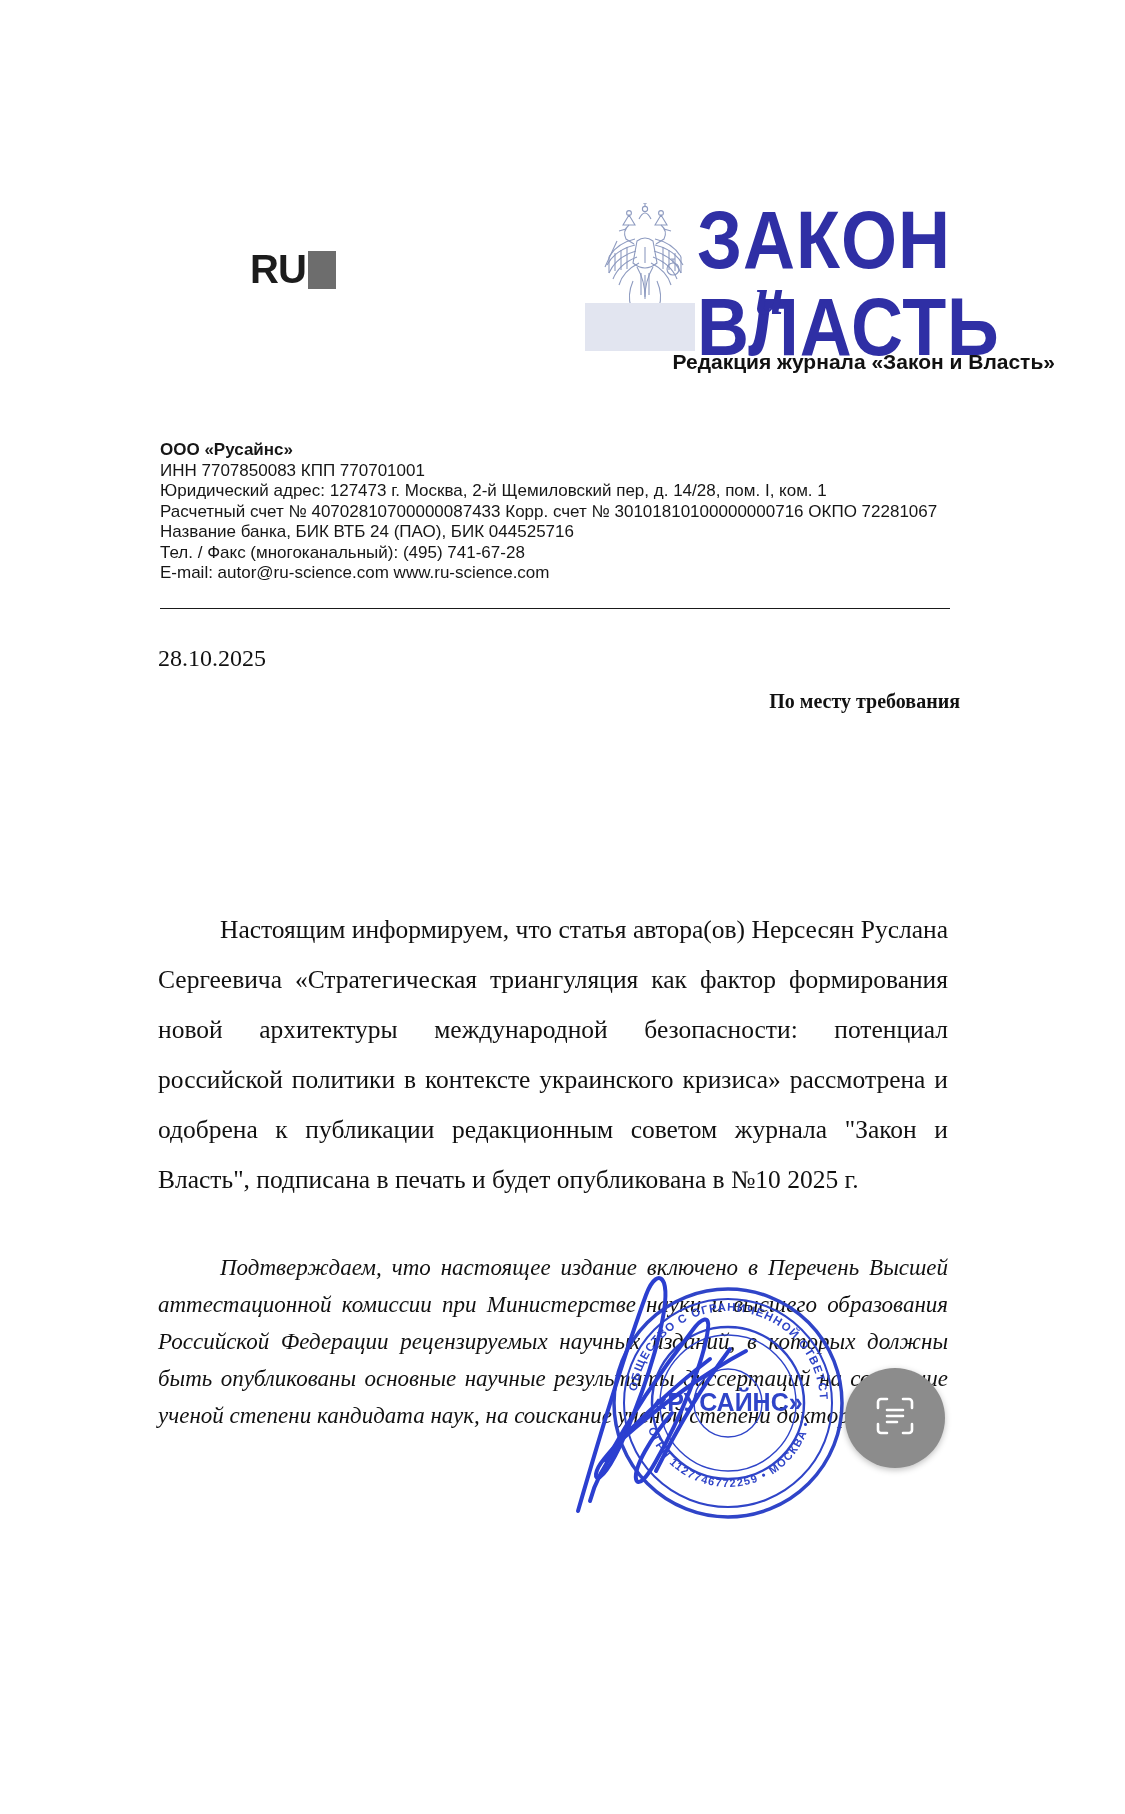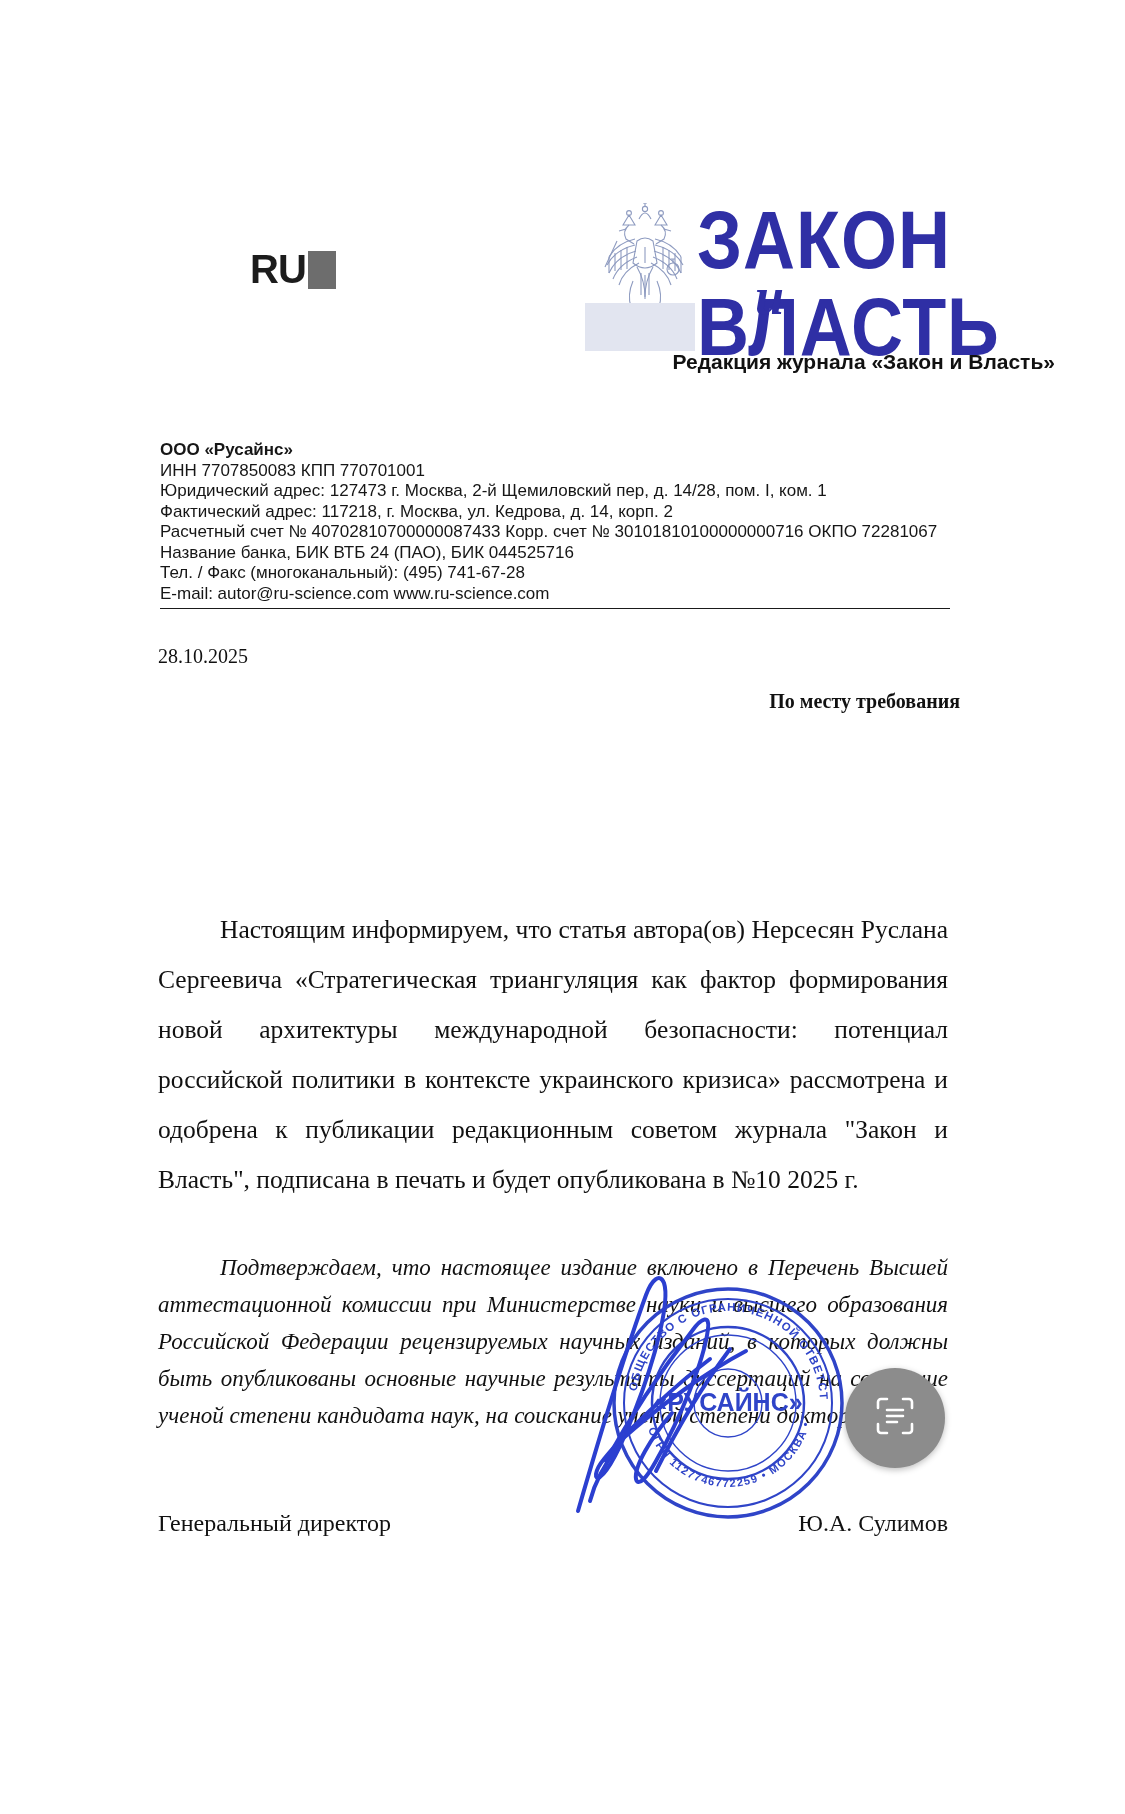--- a/index.html
+++ b/index.html
@@ -97,21 +97,21 @@
 
   .rule {
     position:absolute; left:160px; top:608px; width:790px; height:0;
     border-top:1.5px solid #1a1a1a;
   }
 
   
   .doc-date {
     position:absolute; left:158px; top:645px;
     font-family:"Liberation Serif", serif;
-    font-size:20px; color:#111;
+    font-size:24px; color:#111;
   }
   .addressee {
     position:absolute; right:165px; top:690px;
     font-family:"Liberation Serif", serif;
     font-size:20px; font-weight:700; color:#111;
   }
 
   
   .body-wrap {
     position:absolute; left:158px; top:905px; width:790px;
@@ -227,21 +227,20 @@
       </div>
 
       <div class="zv-caption">Редакция журнала «Закон и Власть»</div>
     </div>
   </div>
 
   <div class="company">
     <div class="strong">ООО «Русайнс»</div>
     <div>ИНН 7707850083 КПП 770701001</div>
     <div>Юридический адрес: 127473 г. Москва, 2-й Щемиловский пер, д. 14/28, пом. I, ком. 1</div>
-    <div>Фактический адрес: 117218, г. Москва, ул. Кедрова, д. 14, корп. 2</div>
     <div>Расчетный счет № 40702810700000087433 Корр. счет № 30101810100000000716 ОКПО 72281067</div>
     <div>Название банка, БИК ВТБ 24 (ПАО), БИК 044525716</div>
     <div>Тел. / Факс (многоканальный): (495) 741-67-28</div>
     <div>E-mail: autor@ru-science.com www.ru-science.com</div>
   </div>
 
   <div class="rule"></div>
 
   <div class="doc-date">28.10.2025</div>
   <div class="addressee">По месту требования</div>
@@ -281,24 +280,20 @@
         <path d="M46 196 C70 152 104 102 132 66 C142 52 150 50 148 64
                  C144 96 120 154 96 196 C86 214 78 222 76 214
                  C74 202 90 174 112 148"></path>
         <path d="M96 206 C118 162 146 116 170 84"></path>
         <path d="M60 176 C100 140 148 106 186 86"></path>
         <path d="M30 236 C34 220 44 200 58 182"></path>
       </g>
     </svg>
   </div>
 
-  <div class="sig-row">
-    <span class="sig-title">Генеральный директор</span>
-    <span class="sig-name">Ю.А. Сулимов</span>
-  </div>
 
   <div class="fab">
     <span>
       <svg viewBox="0 0 44 44" width="44" height="44" aria-hidden="true">
         <g fill="none" stroke="#ffffff" stroke-width="2.6" stroke-linecap="round" stroke-linejoin="round">
           <path d="M5 14 V8 a3 3 0 0 1 3 -3 h6"></path>
           <path d="M30 5 h6 a3 3 0 0 1 3 3 v6"></path>
           <path d="M39 30 v6 a3 3 0 0 1 -3 3 h-6"></path>
           <path d="M14 39 H8 a3 3 0 0 1 -3 -3 v-6"></path>
           <path d="M14 16 h16 M14 22 h16 M14 28 h10"></path>

